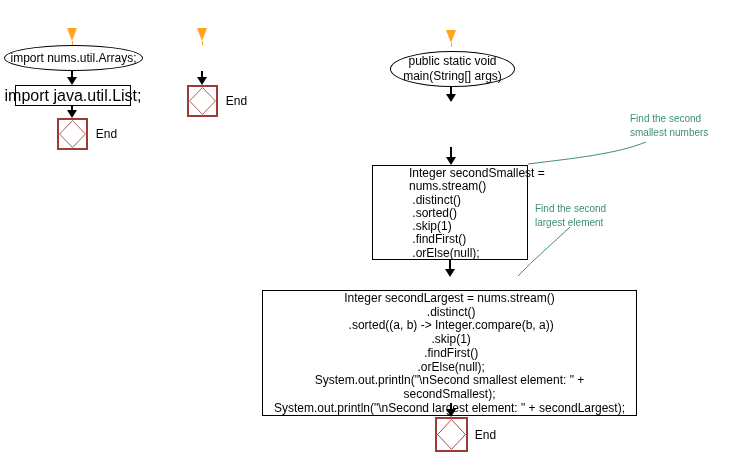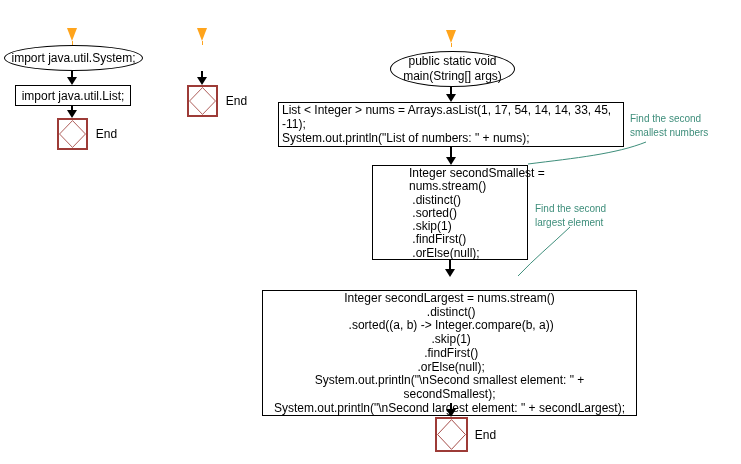--- a/index.html
+++ b/index.html
@@ -21,21 +21,21 @@
     background:#fff;display:flex;flex-direction:column;align-items:center;justify-content:center;
     font-size:12px;line-height:15px;text-align:center;white-space:nowrap;box-sizing:border-box;
   }
   .codebox{
     position:absolute;border:1px solid var(--line);background:#fff;
     font-size:12px;padding:1px 3px;box-sizing:border-box;
   }
   .codebox .code-line, .ann .code-line, .oval .code-line{white-space:pre;}
   .centerbox{
     position:absolute;border:1px solid var(--line);background:#fff;
-    font-size:12px;display:flex;align-items:center;justify-content:center;
+    font-size:16px;display:flex;align-items:center;justify-content:center;
     white-space:nowrap;box-sizing:border-box;
   }
   .endnode{position:absolute;border:2px solid var(--end-red);background:#fff;box-sizing:border-box;}
   .endnode svg{position:absolute;left:0;top:0;width:100%;height:100%;display:block;}
   .endnode polygon{fill:none;stroke:var(--end-red);stroke-width:3;}
   .endlabel{
     position:absolute;left:0;top:0;width:100%;height:100%;
     display:flex;align-items:center;justify-content:center;font-size:12px;margin-left:34px;
   }
   .barrow{position:absolute;width:10px;display:flex;flex-direction:column;align-items:center;box-sizing:border-box;}
@@ -55,21 +55,21 @@
     <path d="M646,142 C616,154 576,158 528,164"></path>
     <path d="M570,227 C551,245 534,259 518,276"></path>
   </svg>
 
   <div class="oarrow" style="left:66px;top:28px;">
     <div class="wedge"></div>
     <div class="ostem"></div>
   </div>
 
   <div class="oval" style="left:4px;top:45px;width:139px;height:26px;">
-    <span class="code-line">import java.util.System;</span>
+    <span class="code-line">import nums.util.Arrays;</span>
   </div>
 
   <div class="barrow" style="left:67px;top:71px;height:14px;">
     <div class="stem"></div>
     <div class="head"></div>
   </div>
 
   <div class="centerbox" style="left:15px;top:85px;width:116px;height:21px;">
     <span>import java.util.List;</span>
   </div>
@@ -112,25 +112,20 @@
   <div class="oval" style="left:390px;top:51px;width:125px;height:36px;">
       <div class="code-line">public static void</div>
       <div class="code-line">main(String[] args)</div>
     </div>
 
   <div class="barrow" style="left:446px;top:87px;height:15px;">
     <div class="stem"></div>
     <div class="head"></div>
   </div>
 
-  <div class="codebox" style="left:278px;top:102px;width:346px;height:45px;line-height:13.8px;">
-      <div class="code-line">List &lt; Integer &gt; nums = Arrays.asList(1, 17, 54, 14, 14, 33, 45,</div>
-      <div class="code-line">-11);</div>
-      <div class="code-line">System.out.println("List of numbers: " + nums);</div>
-    </div>
 
   <div class="barrow" style="left:446px;top:147px;height:18px;">
     <div class="stem"></div>
     <div class="head"></div>
   </div>
 
   <div class="codebox" style="left:372px;top:165px;width:156px;height:95px;line-height:13.3px;padding-left:36px;">
       <div class="code-line">Integer secondSmallest =</div>
       <div class="code-line">nums.stream()</div>
       <div class="code-line"> .distinct()</div>

